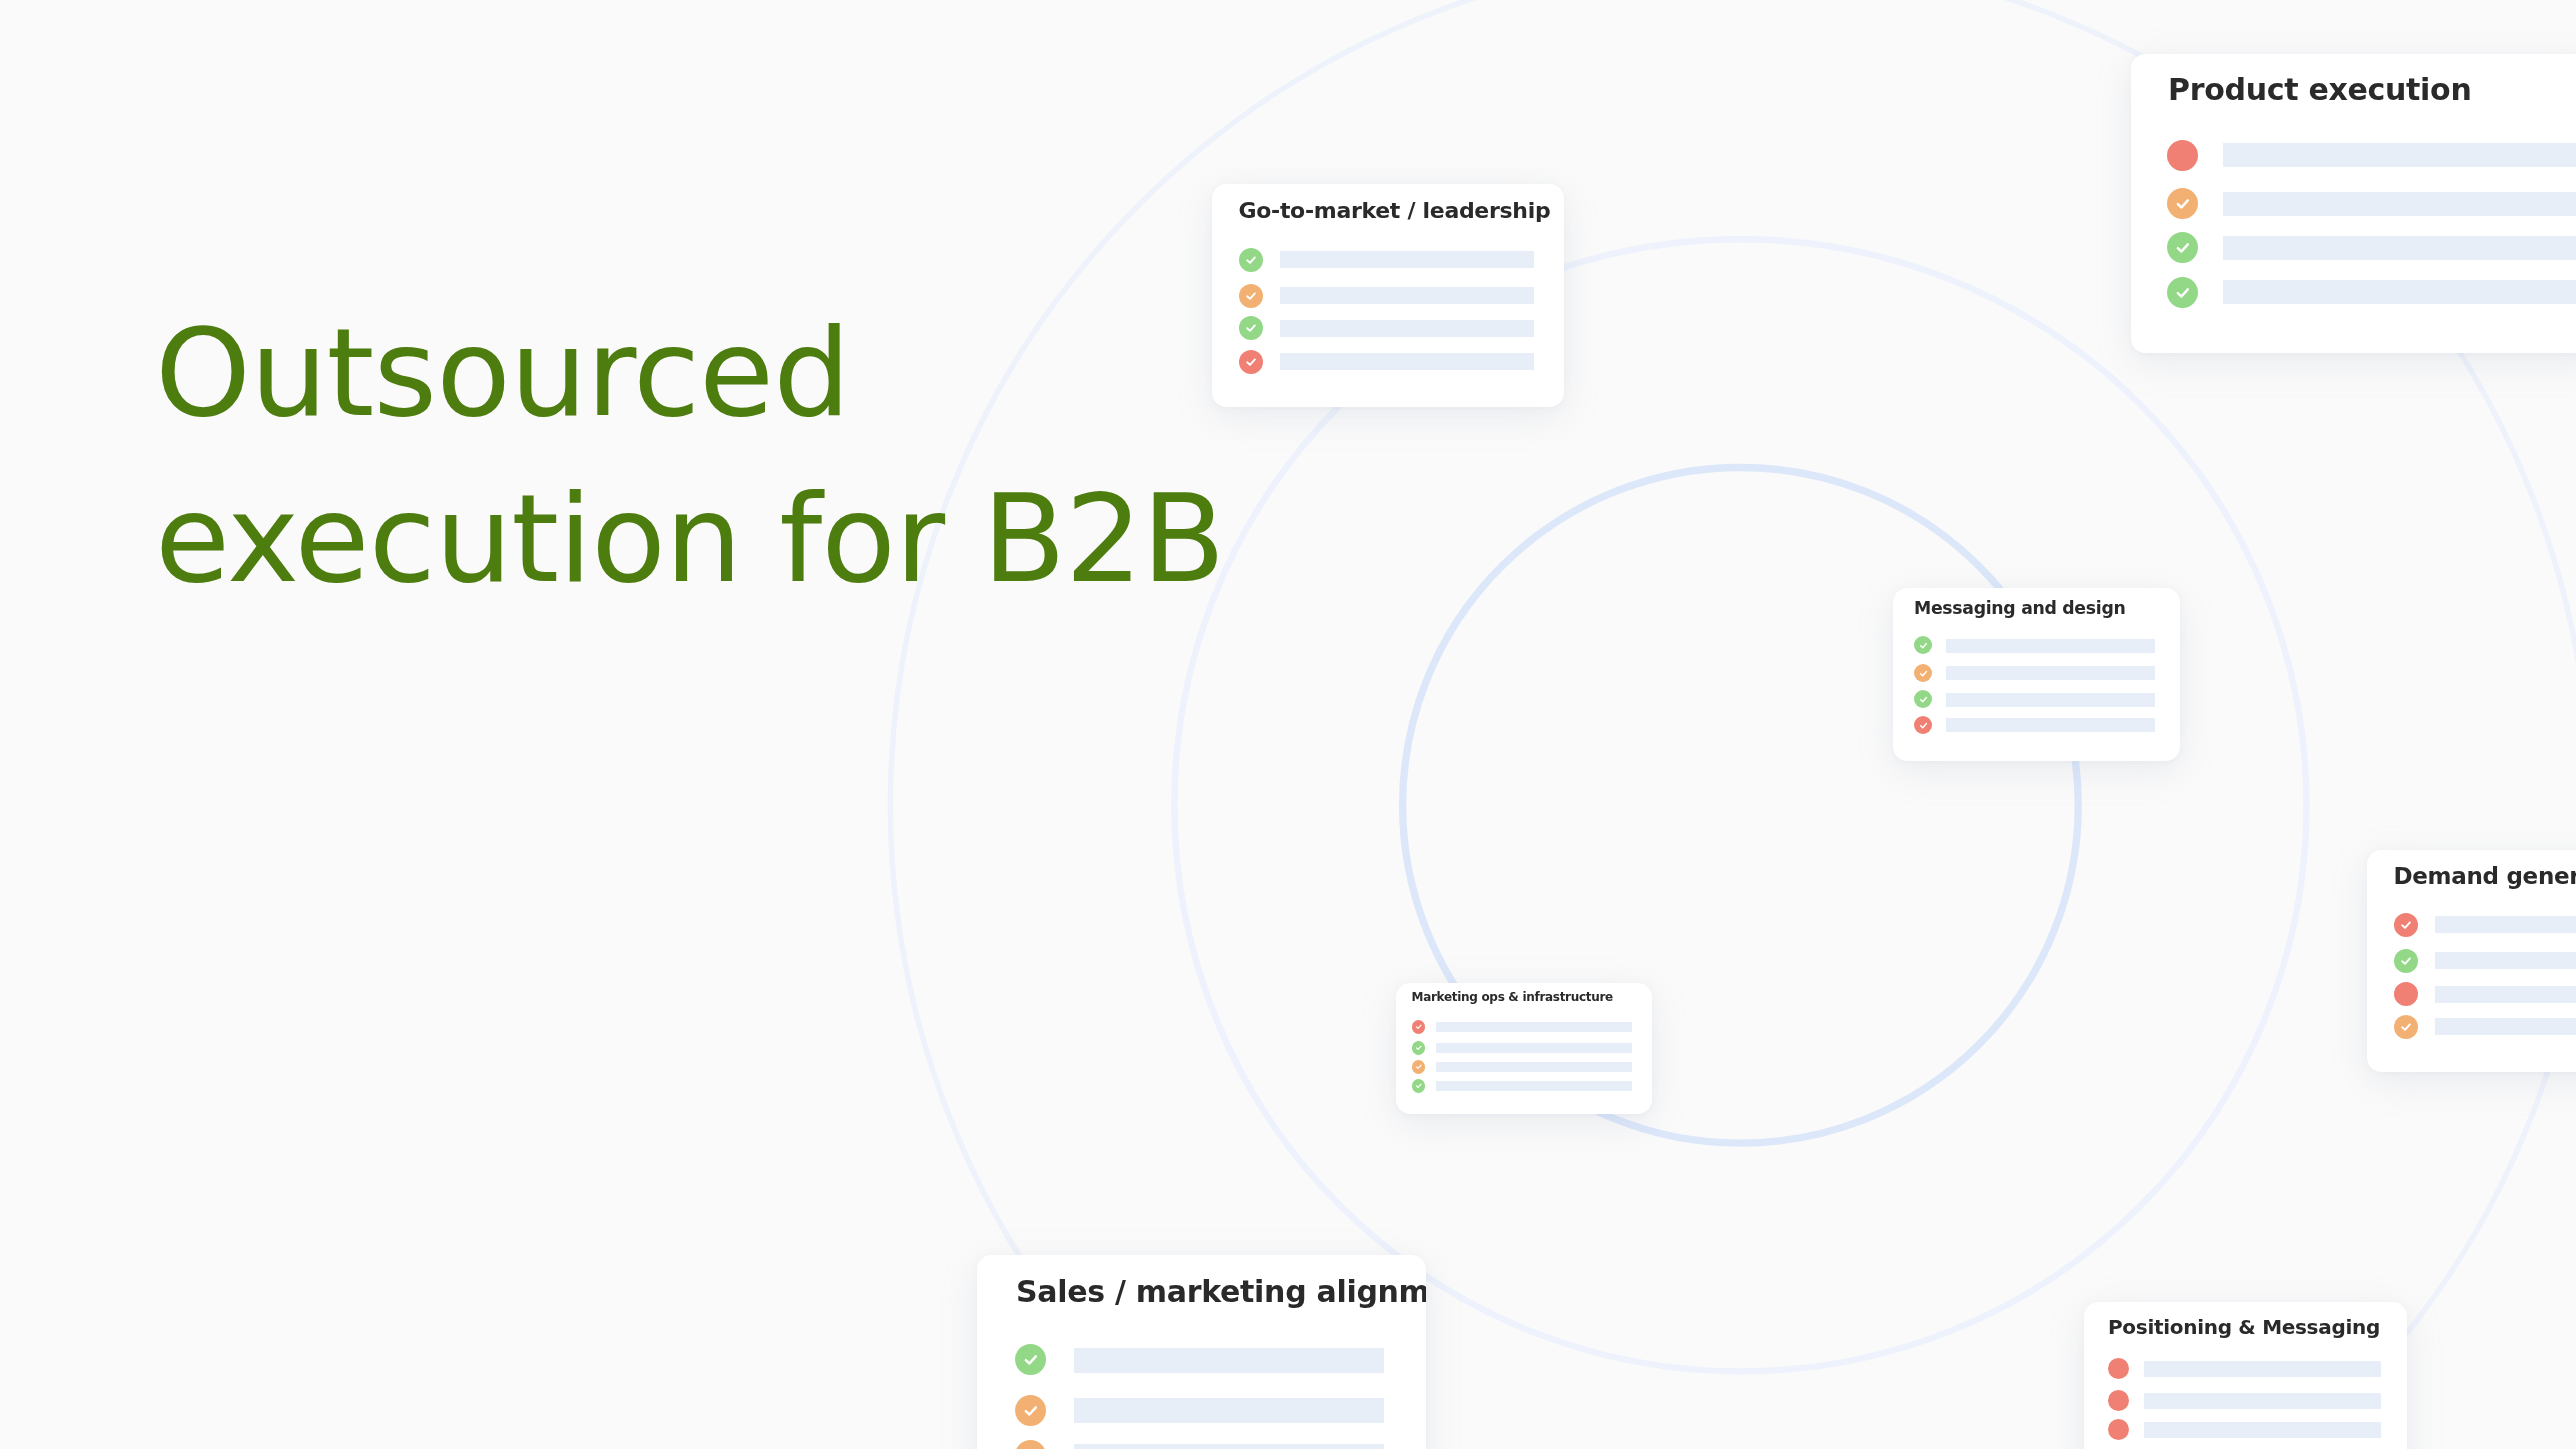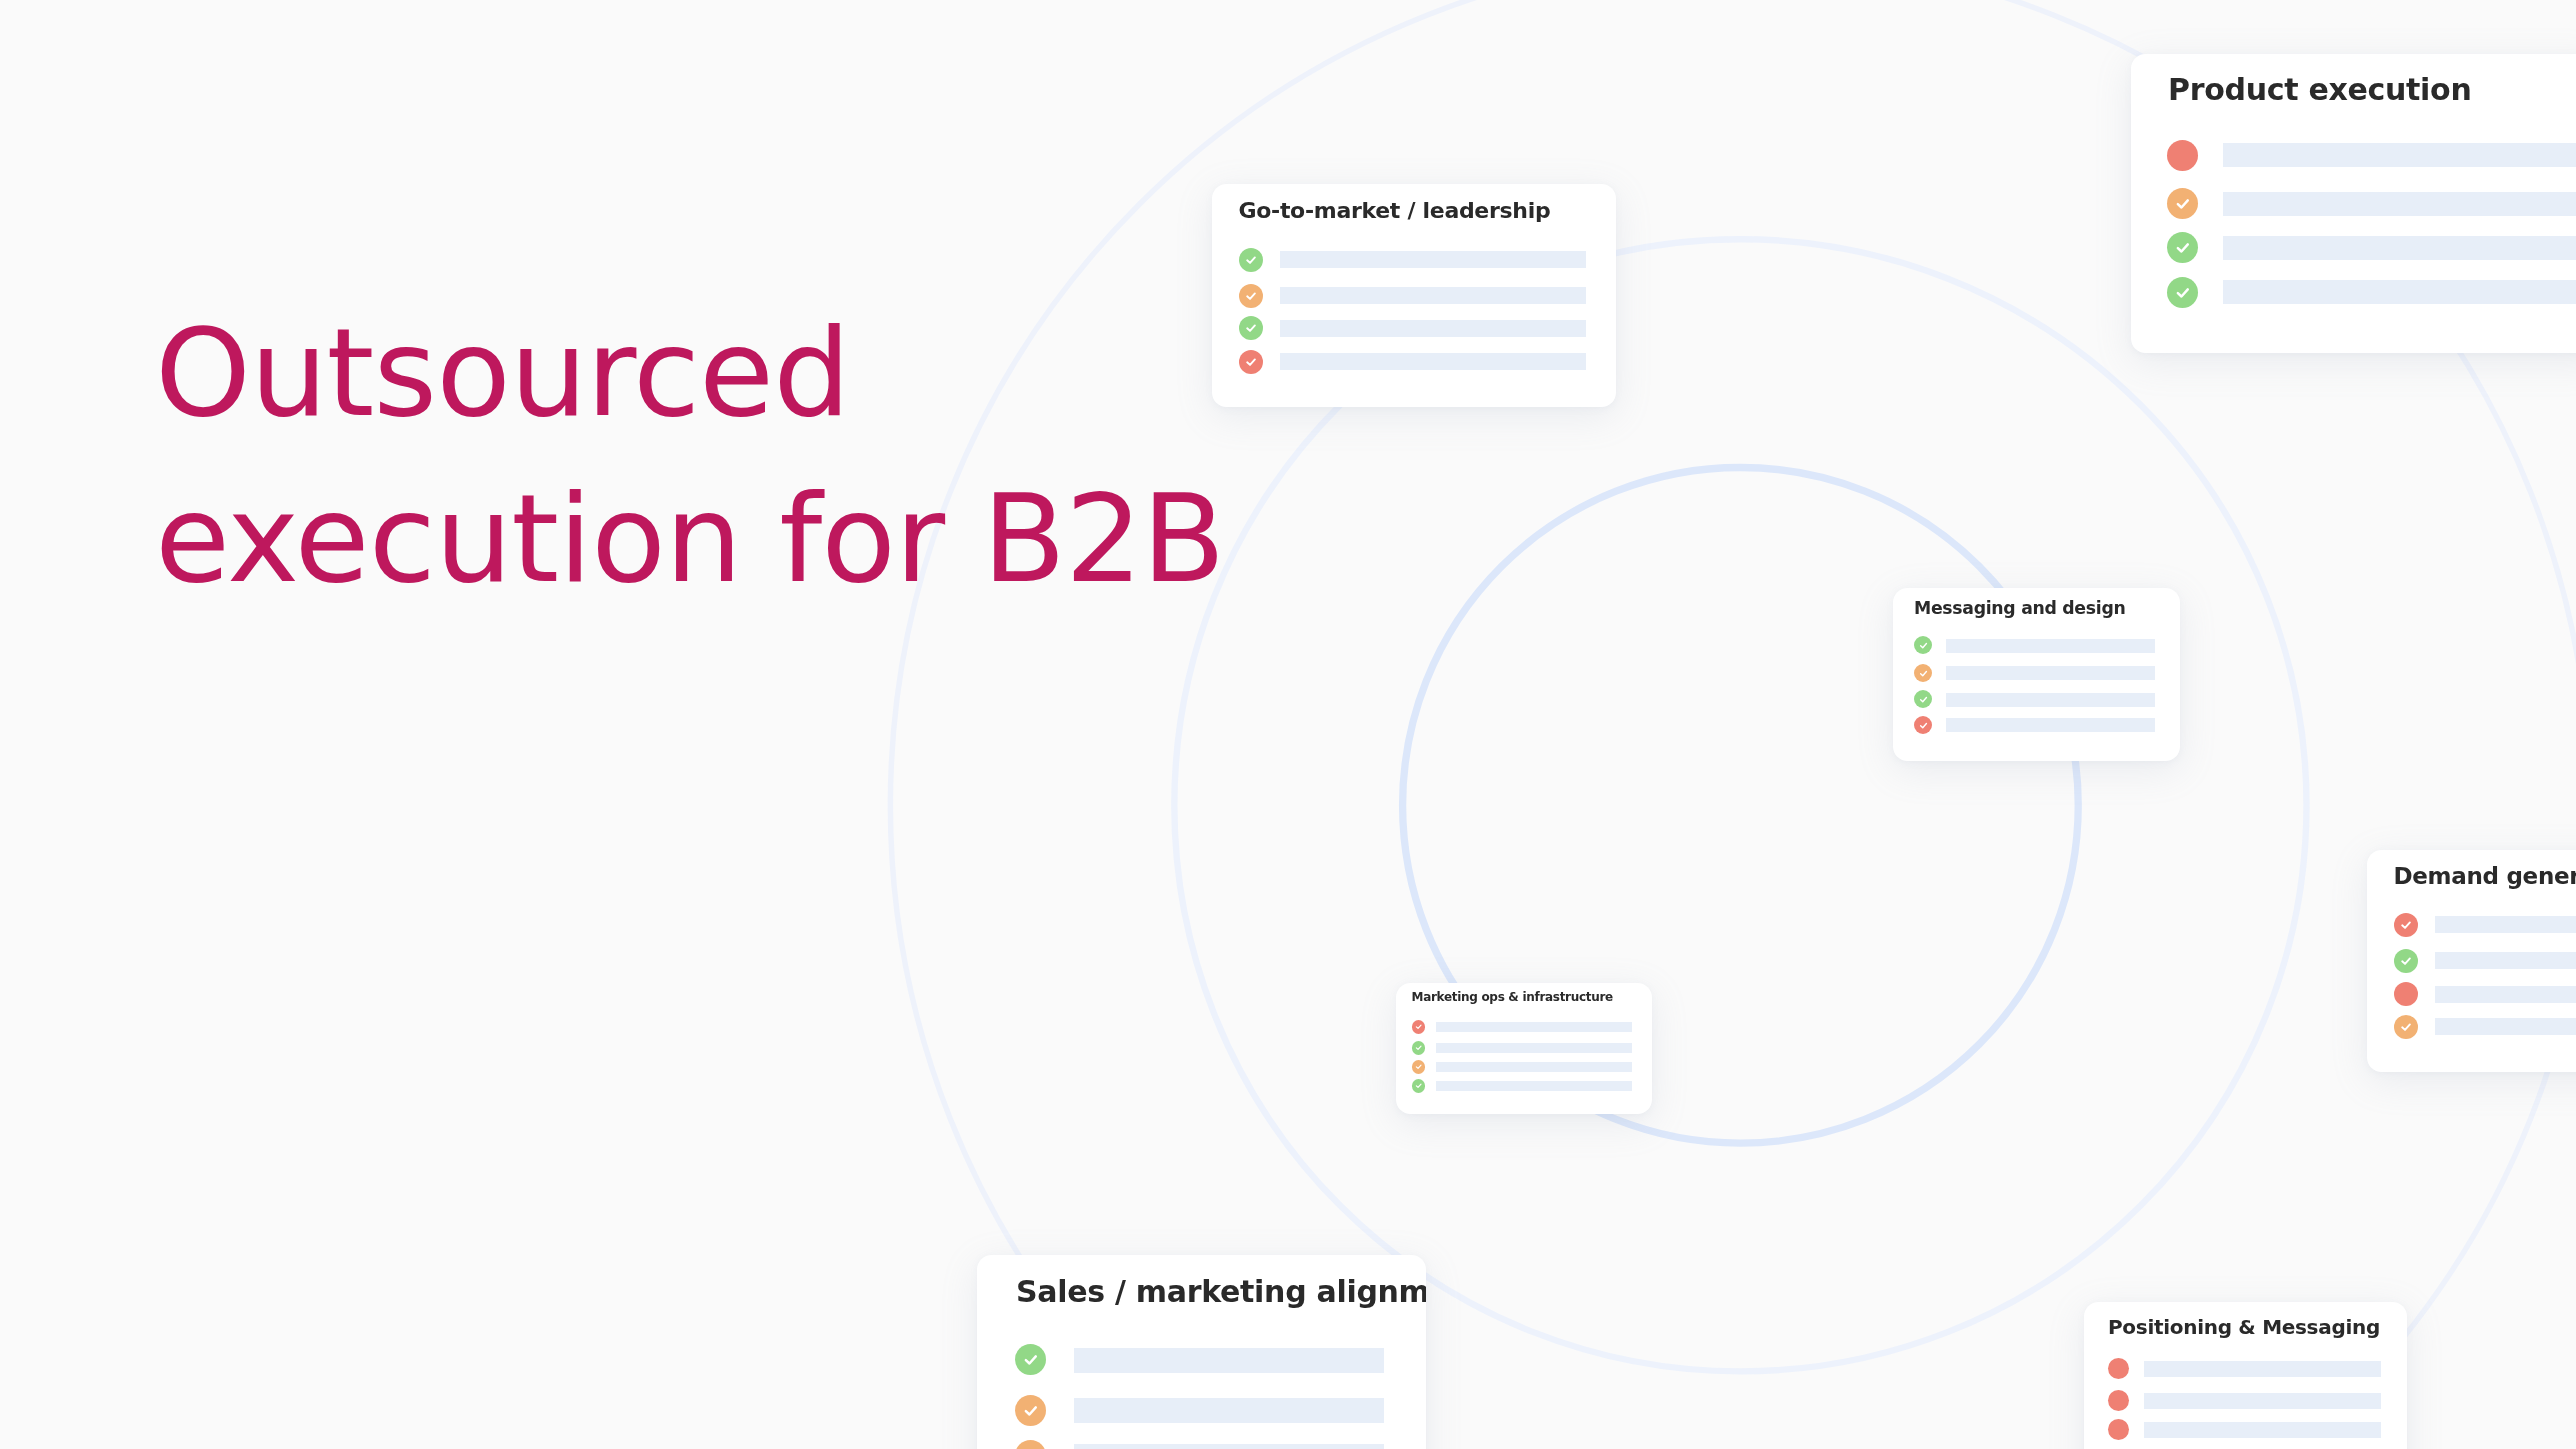--- a/index.html
+++ b/index.html
@@ -6,21 +6,21 @@
   body {
     width: 2576px; height: 1449px; overflow: hidden; position: relative;
     background: #fafafa;
     font-family: "DejaVu Sans", "Liberation Sans", sans-serif;
   }
   .rings { position: absolute; left: 0; top: 0; width: 2576px; height: 1449px; z-index: 0; }
   .headline {
     position: absolute; left: 155px; top: 290px; margin: 0;
     font-family: "DejaVu Sans", sans-serif; font-weight: 400;
     font-size: 122px; line-height: 166px; letter-spacing: -0.9px;
-    color: #be185d; z-index: 2; width: 1187px;
+    color: #4d7c0f; z-index: 2; width: 1187px;
   }
   .headline span { display: block; white-space: nowrap; }
   .card {
     position: absolute; background: #ffffff; border-radius: 14.6px;
     box-shadow: 0 9px 37px rgba(150, 160, 185, 0.16), 0 1.8px 7.3px rgba(150,160,185,0.08);
     z-index: 3; overflow: hidden; box-sizing: border-box;
   }
   .card-title {
     position: absolute; white-space: nowrap; color: #2a2a2a;
     font-family: "DejaVu Sans", sans-serif; font-weight: 700; letter-spacing: -0.3px;
@@ -37,21 +37,21 @@
   <circle cx="1906" cy="882" r="931" fill="none" stroke="#eef2fb" stroke-width="6"></circle>
   <circle cx="1906" cy="882" r="620" fill="none" stroke="#edf2fc" stroke-width="7"></circle>
   <circle cx="1906" cy="882" r="370" fill="none" stroke="#dce7fa" stroke-width="8"></circle>
 </svg>
 
 <h1 class="headline">
   <span>Outsourced</span>
   <span>execution for B2B</span>
 </h1>
 
-<div class="card" style="left: 1212px; top: 184px; width: 404px; height: 223px;">
+<div class="card" style="left: 1212px; top: 184px; width: 352px; height: 223px;">
     <div class="card-title" style="left: 26.5px; top: 13.7px; font-size: 22px;">Go-to-market / leadership</div>
     <div class="row">
       <span class="dot" style="width: 24px; height: 24px; left: 26.5px; top: 64px; background: rgb(146, 216, 135);">
         <svg width="12" height="12" viewBox="0 0 12 12">
           <path d="M2.2 6.3 L5 8.9 L9.9 3.4" fill="none" stroke="#ffffff" stroke-width="1.9" stroke-linecap="round" stroke-linejoin="round"></path>
         </svg>
       </span>
       <span class="bar" style="left: 68px; right: 30px; top: 67px; height: 17.3px; background: rgb(231, 238, 248);"></span>
     </div>
     <div class="row">

